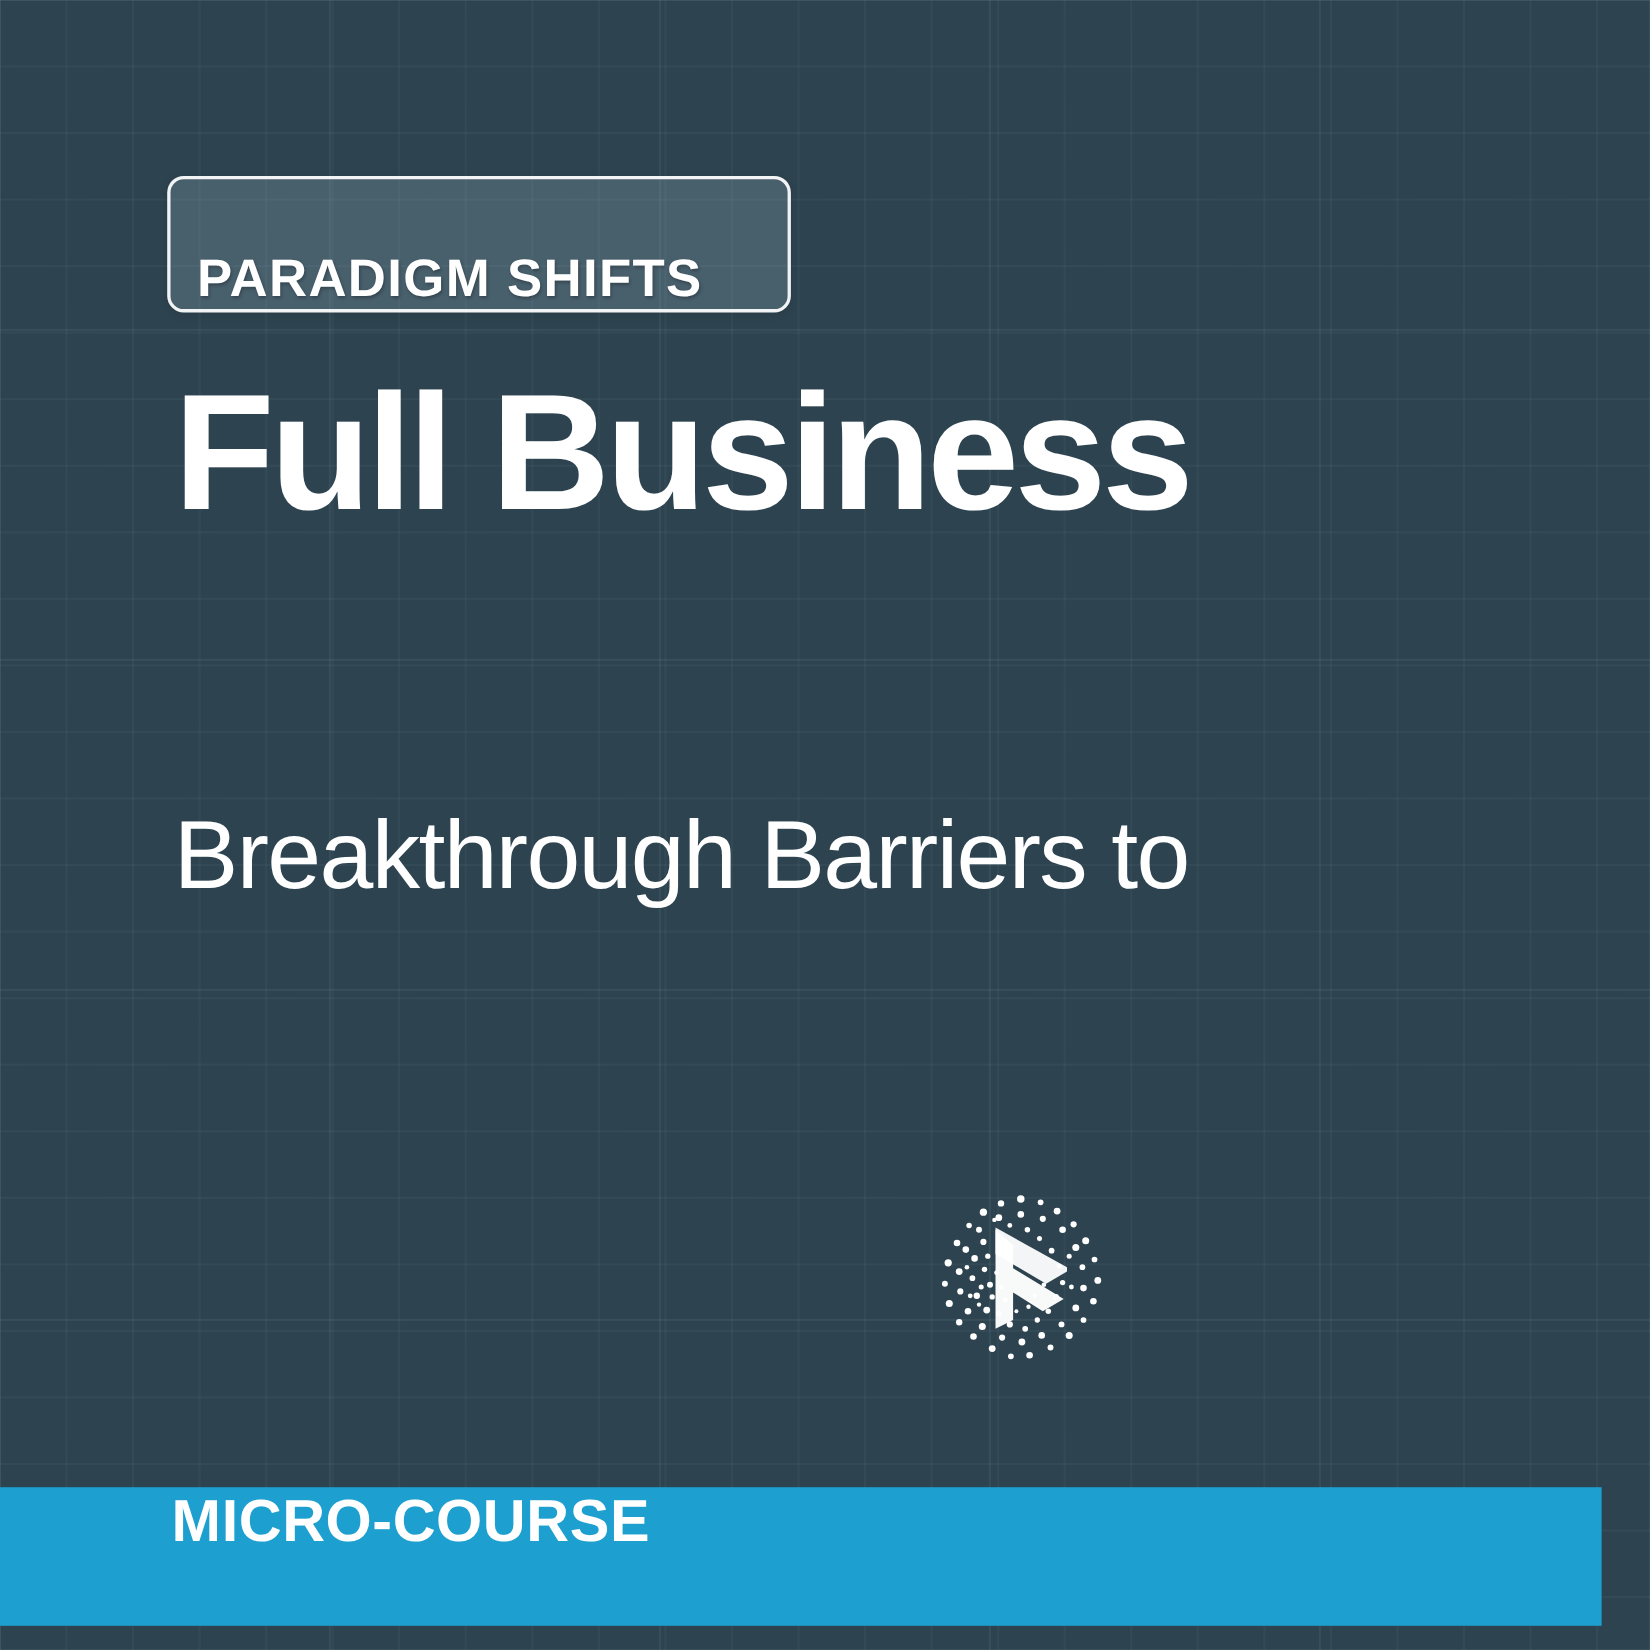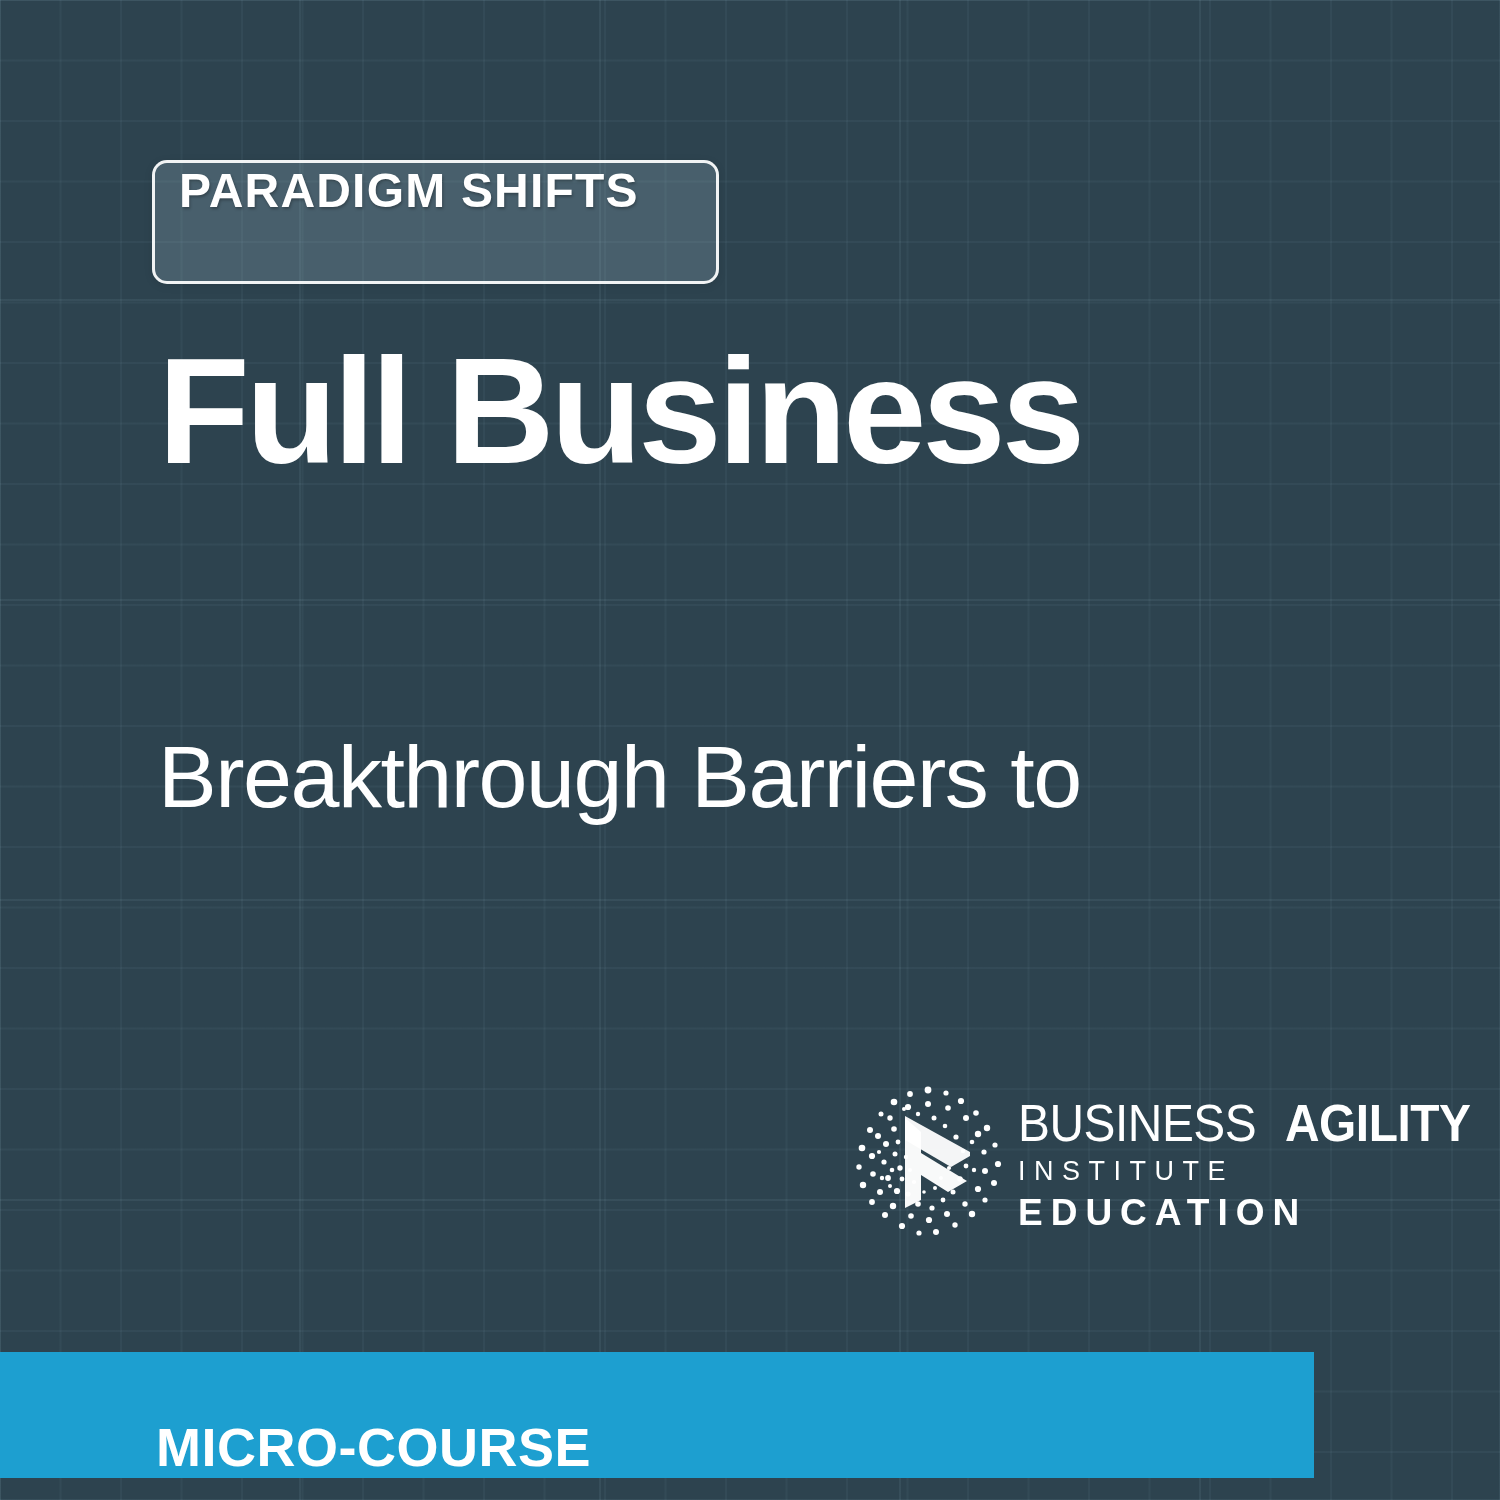--- a/index.html
+++ b/index.html
@@ -43,21 +43,21 @@
   #badge {
     position: absolute;
     left: 152px;
     top: 160px;
     width: 567px;
     height: 124px;
     border: 3px solid rgba(255,255,255,0.93);
     border-radius: 15px;
     background: rgba(176,205,216,0.21);
     display: flex;
-    align-items: flex-start;
+    align-items: flex-end;
     justify-content: flex-start;
     box-shadow: 0 2px 8px rgba(0,0,0,0.10);
   }
   #badge-label {
     color: #ffffff;
     font-size: 48px;
     font-weight: bold;
     letter-spacing: 1.2px;
     padding-left: 24px;
     text-shadow: 1px 2px 3px rgba(0,0,0,0.28);
@@ -157,25 +157,25 @@
     letter-spacing: 8px;
     line-height: 1;
     white-space: nowrap;
   }
 
   
   #bottom-bar {
     position: absolute;
     left: 0;
     top: 1352px;
-    width: 1314px;
+    width: 1456px;
     height: 126px;
     background: #1d9fd0;
     display: flex;
-    align-items: flex-end;
+    align-items: flex-start;
   }
   #bottom-bar-label {
     color: #ffffff;
     font-size: 54px;
     font-weight: bold;
     letter-spacing: 0.5px;
     padding-left: 156px;
     white-space: nowrap;
   }
   #bottom-strip {
@@ -291,27 +291,20 @@
         <circle cx="93" cy="96" r="1.9"></circle>
         <circle cx="101" cy="86" r="2.1"></circle>
         <circle cx="87" cy="106" r="2.0"></circle>
         <circle cx="76" cy="110" r="1.8"></circle>
         <circle cx="42" cy="104" r="2.0"></circle>
         <circle cx="34" cy="96" r="2.2"></circle>
         <circle cx="31" cy="70" r="2.1"></circle>
       </g>
     </svg>
 
-    <div id="logo-wordmark">
-      <div id="logo-line-1">
-        <span class="logo-business">BUSINESS</span><span class="logo-agility">AGILITY</span>
-      </div>
-      <div id="logo-institute">INSTITUTE</div>
-      <div id="logo-education">EDUCATION</div>
-    </div>
   </div>
 
   <div id="bottom-bar">
     <span id="bottom-bar-label">MICRO-COURSE</span>
   </div>
 
   <div id="bottom-strip"></div>
 
 </div>
 

